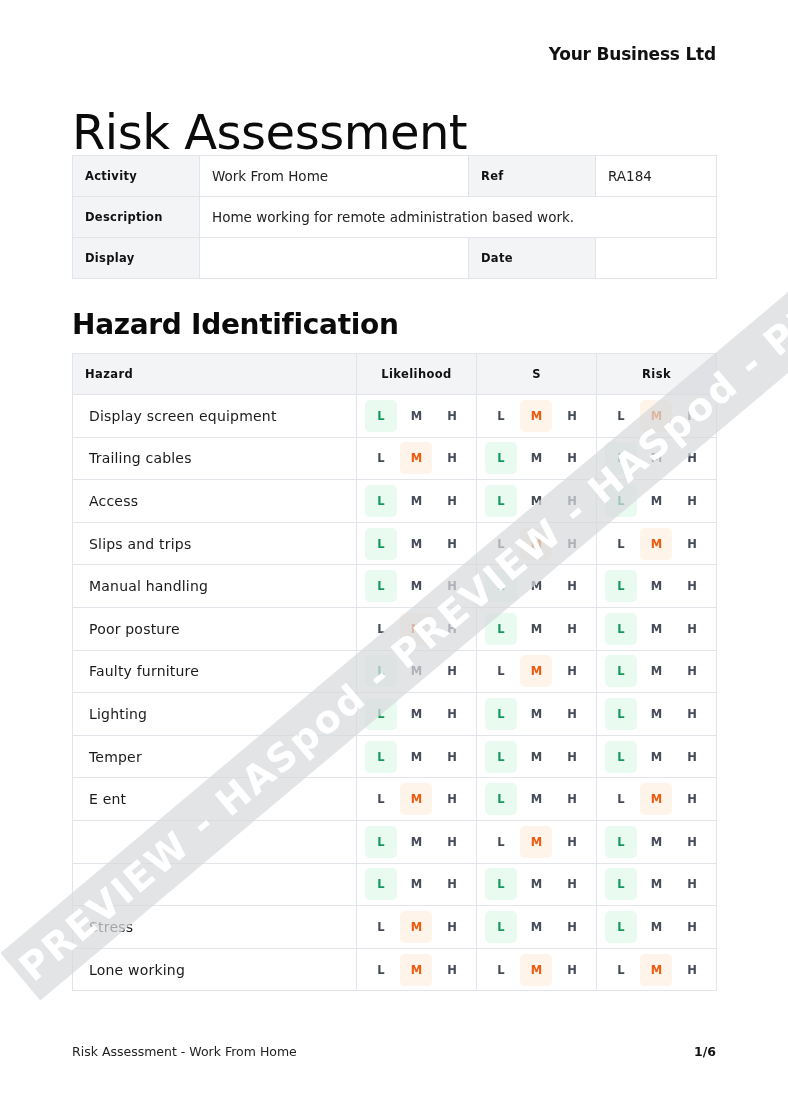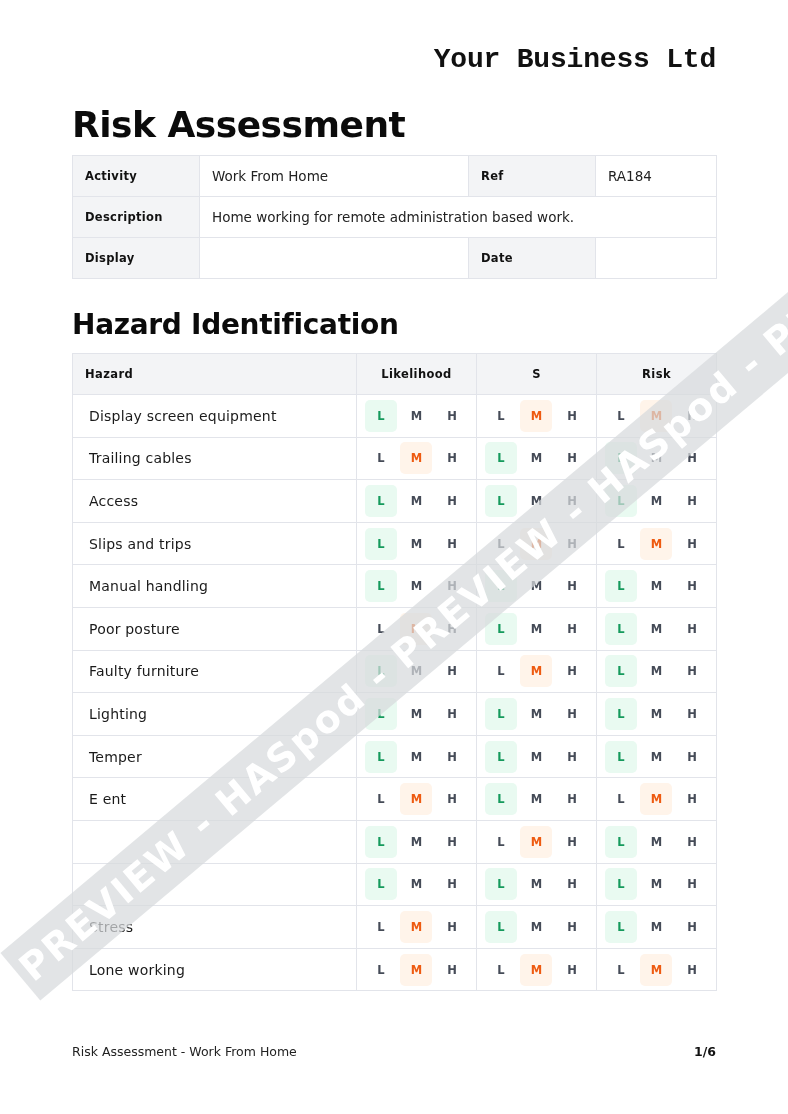--- a/index.html
+++ b/index.html
@@ -1,20 +1,20 @@
 <!DOCTYPE html>
 <html><head>
   <meta charset="utf-8">
   <style>
     * { box-sizing: border-box; margin: 0; padding: 0; }
     html, body { width: 788px; height: 1114px; background: #ffffff; overflow: hidden; }
     body { font-family: "DejaVu Sans", "Liberation Sans", sans-serif; color: #111; position: relative; }
 
-    .company { position: absolute; top: 44px; right: 72px; font-size: 28px; font-weight: bold; color: #111; letter-spacing: -0.2px; font-family: Liberation Mono, monospace; }
-    .page-title { position: absolute; top: 104px; left: 72px; font-size: 36px; font-weight: bold; letter-spacing: -0.5px; color: #0b0b0b; }
+    .company { position: absolute; top: 44px; right: 72px; font-size: 17px; font-weight: bold; color: #111; letter-spacing: -0.2px; }
+    .page-title { position: absolute; top: 104px; left: 72px; font-size: 48px; font-weight: normal; letter-spacing: -0.5px; color: #0b0b0b; }
 
     .info-table { position: absolute; top: 155px; left: 72px; width: 644px; border-collapse: collapse; table-layout: fixed; }
     .info-table td { border: 1.5px solid #e2e4ea; height: 41px; font-size: 13px; padding: 0 12px; vertical-align: middle; margin-left: 18px; }
     .info-table td.lbl { background: #f3f4f6; font-weight: bold; font-size: 11.5px; letter-spacing: 0.3px; color: #111; }
     .info-table td.val { color: #222; font-size: 13.5px; }
 
     .section-title { position: absolute; top: 308px; left: 72px; font-size: 28px; font-weight: bold; color: #0b0b0b; letter-spacing: -0.3px; }
 
     .hz-table { position: absolute; top: 353px; left: 72px; width: 644px; border-collapse: collapse; table-layout: fixed; }
     .hz-table th { background: #f3f4f6; border: 1.5px solid #e2e4ea; height: 41px; font-size: 11.5px; font-weight: bold; letter-spacing: 0.4px; text-align: center; color: #111; }

